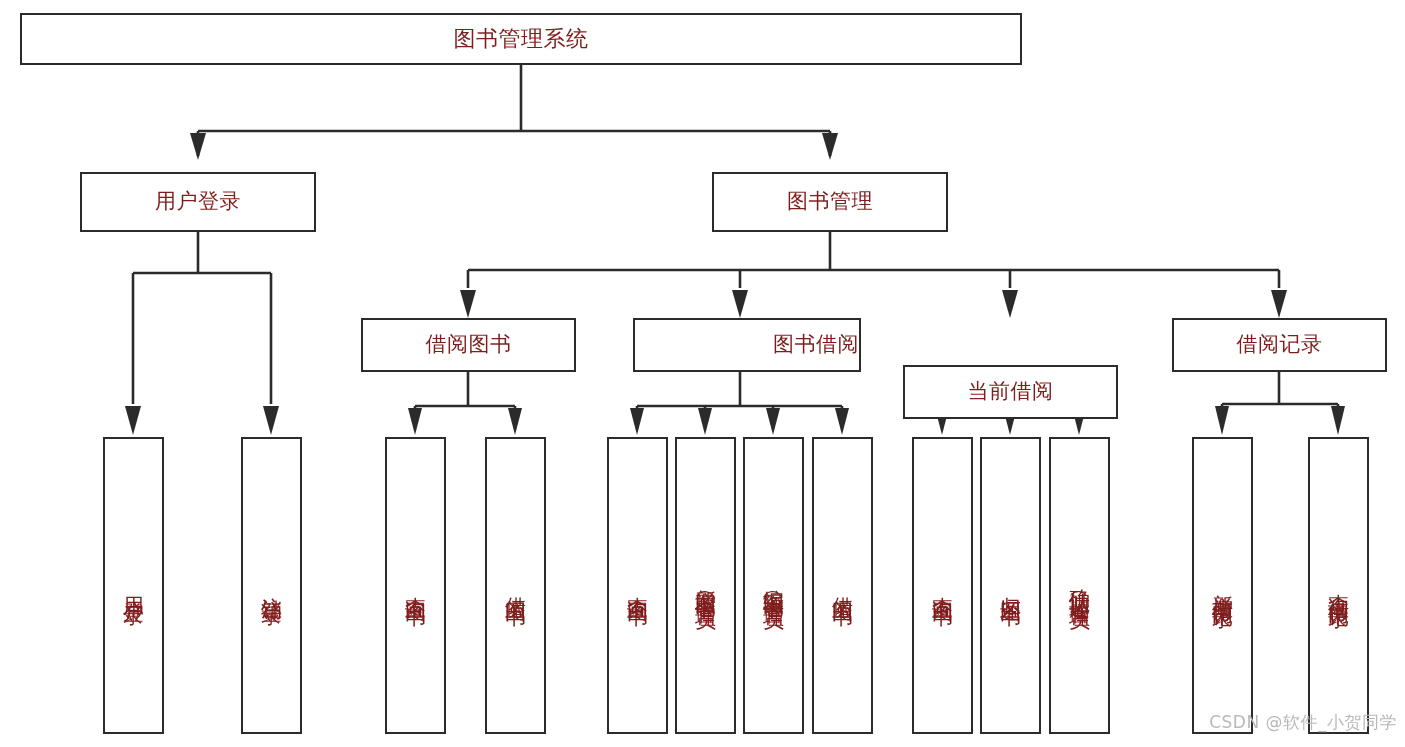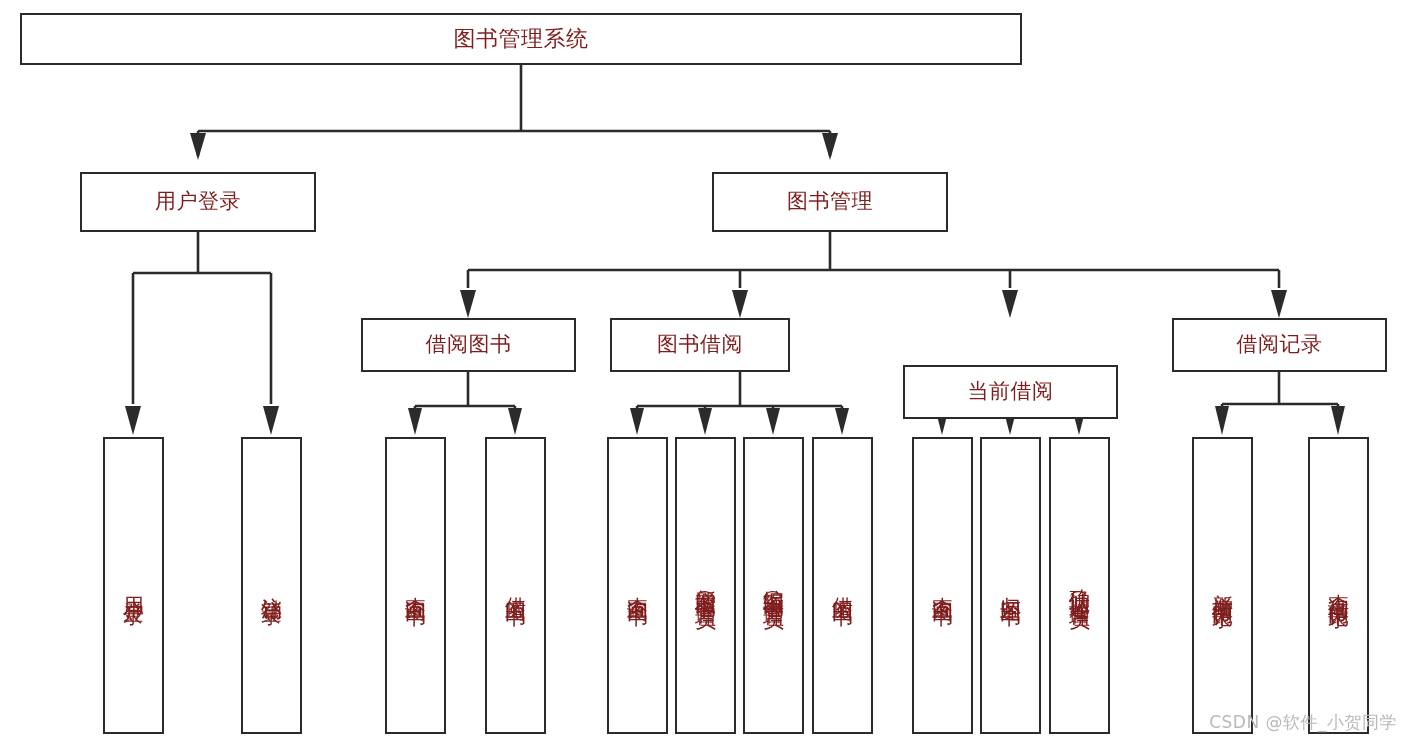--- a/index.html
+++ b/index.html
@@ -163,21 +163,21 @@
   </div>
 
   <div class="node horiz" style="left:712px; top:172px; width:236px; height:60px;">
     <span class="label">图书管理</span>
   </div>
 
   <div class="node horiz" style="left:361px; top:318px; width:215px; height:54px;">
     <span class="label">借阅图书</span>
   </div>
 
-  <div class="node horiz" style="left:610px; top:318px; width:180px; height:54px;">
+  <div class="node horiz" style="left:633px; top:318px; width:228px; height:54px;justify-content:flex-end;">
     <span class="label">图书借阅</span>
   </div>
 
   <div class="node horiz" style="left:903px; top:318px; width:215px; height:54px;margin-top:47px;">
     <span class="label">当前借阅</span>
   </div>
 
   <div class="node horiz" style="left:1172px; top:318px; width:215px; height:54px;">
     <span class="label">借阅记录</span>
   </div>

